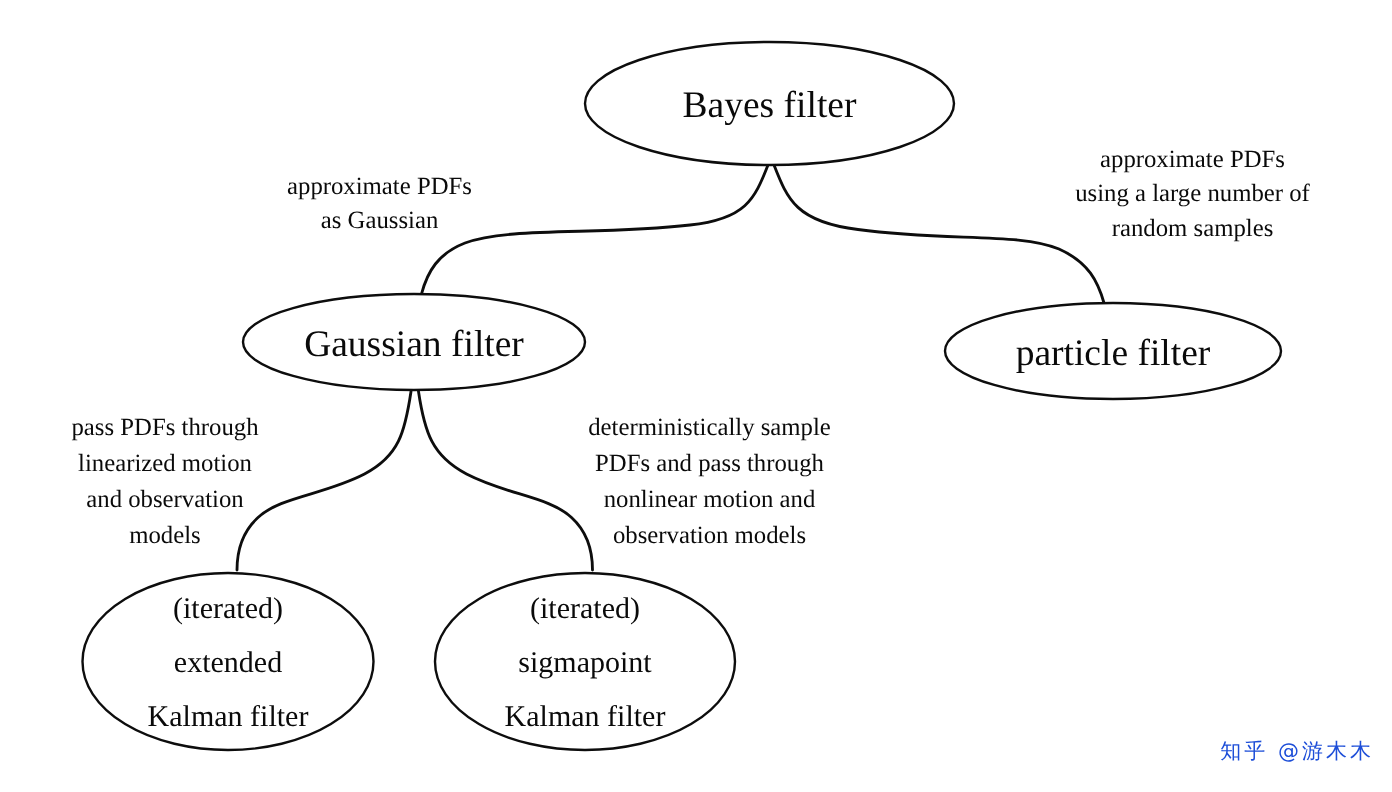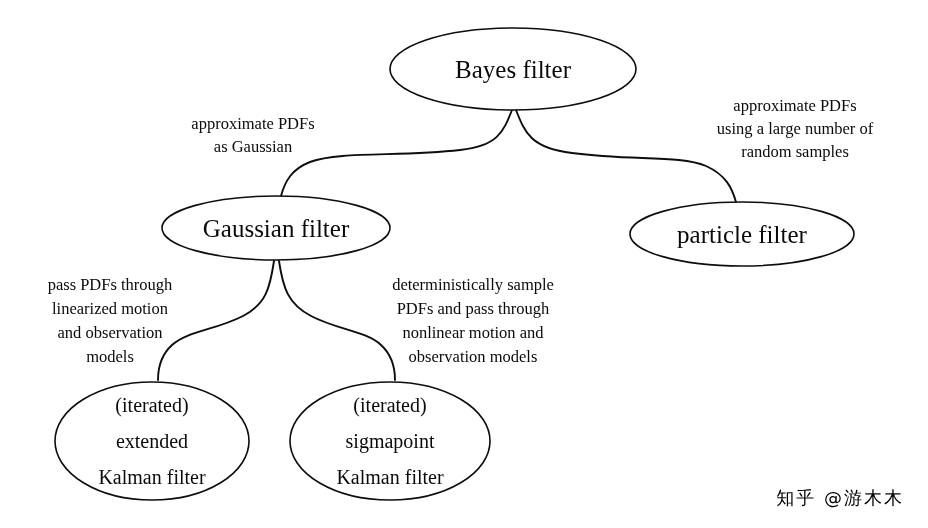--- a/index.html
+++ b/index.html
@@ -50,25 +50,25 @@
     font-size: 20px;
   }
   .edge-label {
     font-family: "Liberation Serif", "DejaVu Serif", serif;
     fill: #0a0a0a;
     font-size: 16.5px;
     text-anchor: middle;
   }
   .watermark {
     position: absolute;
-    right: 24px;
+    right: 12px;
     bottom: 18px;
     font-family: "DejaVu Sans", "Liberation Sans", sans-serif;
-    font-size: 18px;
-    color: #000000;
+    font-size: 14px;
+    color: #1d4ed8;
     letter-spacing: 2px;
     user-select: none;
     white-space: nowrap;
   }
 </style>
 </head>
 <body>
 
 <div id="diagram-root">
   <svg id="graph" viewBox="0 0 928 528" xmlns="http://www.w3.org/2000/svg">

